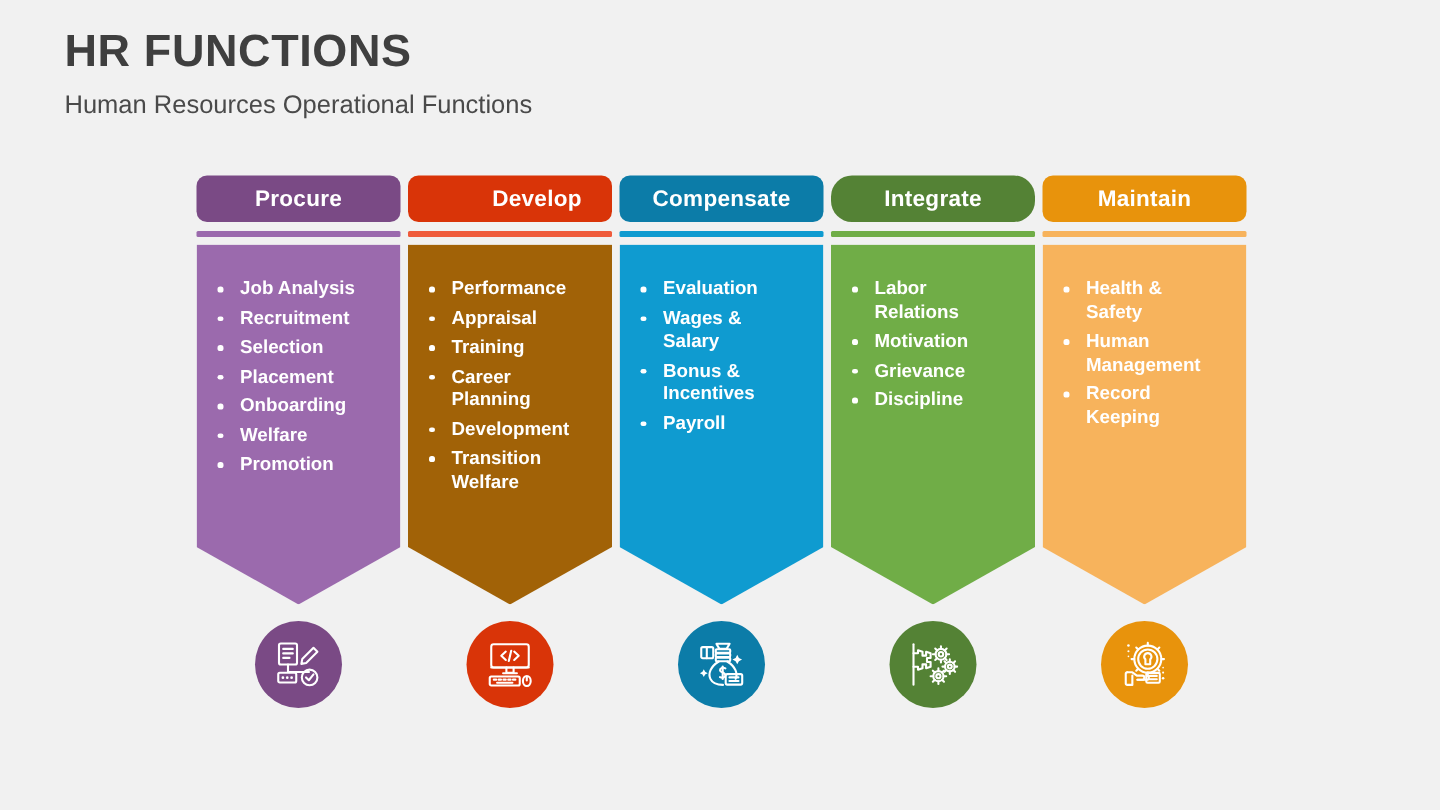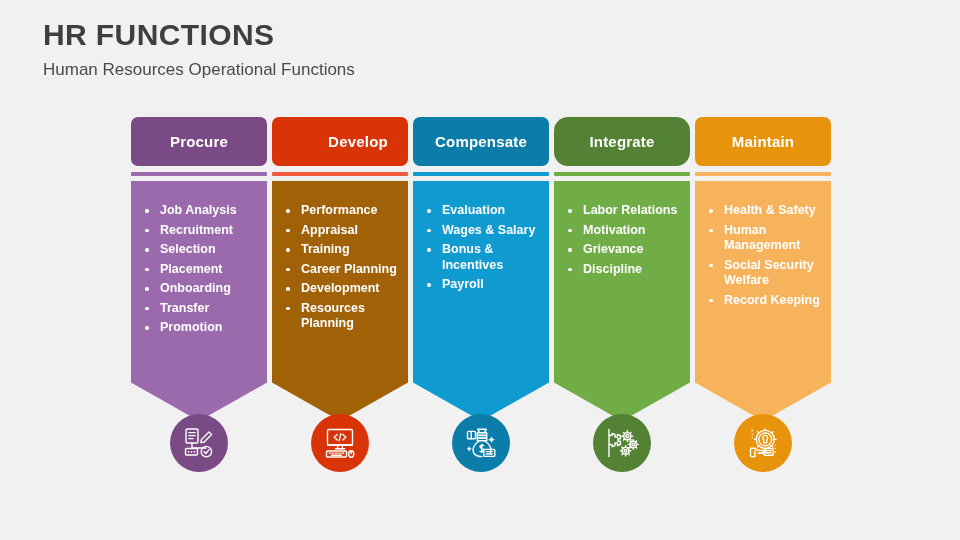--- a/index.html
+++ b/index.html
@@ -22,33 +22,33 @@
   #columns{
     position:absolute;left:131px;top:117px;
     width:700px;height:360px;
     display:flex;gap:5px;
   }
   .column{
     width:136px;position:relative;
     display:flex;flex-direction:column;
   }
   .col-header{
-    height:49px;border-radius:7px;
+    height:31px;border-radius:7px;
     display:flex;align-items:center;justify-content:center;
     color:#ffffff;font-size:15px;font-weight:bold;
     letter-spacing:.2px;
   }
   .col-accent{
     margin-top:6px;height:4px;border-radius:1px;
   }
   .col-body{
     margin-top:5px;
     height:240px;
     position:relative;
-    padding:22px 4px 0 8px;
+    padding:22px 20px 0 8px;
     box-sizing:border-box;
     clip-path:polygon(0 0,100% 0,100% 84%,50% 100%,0 84%);
   }
   .bullet-list{
     list-style:none;margin:0;padding:0;
   }
   .bullet-item{
     position:relative;
     padding-left:21px;
     margin-bottom:4px;
@@ -83,21 +83,21 @@
     <div class="column">
       <div class="col-header" style="background: rgb(122, 74, 133);">Procure</div>
       <div class="col-accent" style="background: rgb(155, 106, 173);"></div>
       <div class="col-body" style="background: rgb(155, 106, 173);">
         <ul class="bullet-list">
           <li class="bullet-item">Job Analysis</li>
           <li class="bullet-item">Recruitment</li>
           <li class="bullet-item">Selection</li>
           <li class="bullet-item">Placement</li>
           <li class="bullet-item">Onboarding</li>
-          <li class="bullet-item">Transfer</li>
+          <li class="bullet-item">Welfare</li>
           <li class="bullet-item">Promotion</li>
         </ul>
       </div>
       <div class="col-circle" style="background: rgb(122, 74, 133);">
     <svg width="34" height="34" viewBox="0 0 34 34" fill="none" stroke="#ffffff" stroke-width="1.4" stroke-linecap="round" stroke-linejoin="round">
       <rect x="4" y="3" width="12" height="14" rx="1.2"></rect>
       <line x1="6.8" y1="6.6" x2="13.2" y2="6.6"></line>
       <line x1="6.8" y1="9.6" x2="13.2" y2="9.6"></line>
       <line x1="6.8" y1="12.6" x2="11" y2="12.6"></line>
       <path d="M19.5 13.4 L27 5.9 L29.6 8.5 L22.1 16 L18.9 16.6 Z"></path>
@@ -115,21 +115,21 @@
     <div class="column">
       <div class="col-header" style="background: rgb(217, 52, 8); padding-left: 36px;">Develop</div>
       <div class="col-accent" style="background: rgb(239, 91, 60);"></div>
       <div class="col-body" style="background: #a16207;">
         <ul class="bullet-list">
           <li class="bullet-item">Performance</li>
           <li class="bullet-item">Appraisal</li>
           <li class="bullet-item">Training</li>
           <li class="bullet-item">Career Planning</li>
           <li class="bullet-item">Development</li>
-          <li class="bullet-item">Resources Planning</li>
+          <li class="bullet-item">Transition Welfare</li>
         </ul>
       </div>
       <div class="col-circle" style="background: rgb(217, 52, 8);">
     <svg width="34" height="34" viewBox="0 0 34 34" fill="none" stroke="#ffffff" stroke-width="1.4" stroke-linecap="round" stroke-linejoin="round">
       <rect x="4.5" y="3.5" width="25" height="15.5" rx="1.6"></rect>
       <polyline points="14.2,8.4 11.2,11.2 14.2,14"></polyline>
       <polyline points="19.8,8.4 22.8,11.2 19.8,14"></polyline>
       <line x1="17.8" y1="7.8" x2="16.2" y2="14.7"></line>
       <line x1="4.5" y1="19" x2="29.5" y2="19"></line>
       <path d="M14.6 19 L14.6 22.6 L19.4 22.6 L19.4 19"></path>
@@ -203,21 +203,20 @@
     </svg>
       </div>
     </div>
     <div class="column">
       <div class="col-header" style="background: rgb(232, 147, 12);">Maintain</div>
       <div class="col-accent" style="background: rgb(247, 179, 92);"></div>
       <div class="col-body" style="background: rgb(247, 179, 92);">
         <ul class="bullet-list">
           <li class="bullet-item">Health &amp; Safety</li>
           <li class="bullet-item">Human Management</li>
-          <li class="bullet-item">Social Security Welfare</li>
           <li class="bullet-item">Record Keeping</li>
         </ul>
       </div>
       <div class="col-circle" style="background: rgb(232, 147, 12);">
     <svg width="34" height="34" viewBox="0 0 34 34" fill="none" stroke="#ffffff" stroke-width="1.4" stroke-linecap="round" stroke-linejoin="round">
       <circle cx="19.2" cy="13.4" r="6.4"></circle>
       <circle cx="19.2" cy="13.4" r="9"></circle>
       <path d="M19.2 4.4 v-1.8 M19.2 22.4 v1.8 M10.2 13.4 h-1.8 M28.2 13.4 h1.8
                M12.8 7 l-1.3 -1.3 M25.6 19.8 l1.3 1.3 M25.6 7 l1.3 -1.3 M12.8 19.8 l-1.3 1.3"></path>
       <path d="M19.2 9.4 a2.4 2.4 0 0 1 1.6 4.2 v3.2 h-3.2 v-3.2 a2.4 2.4 0 0 1 1.6 -4.2 Z"></path>

